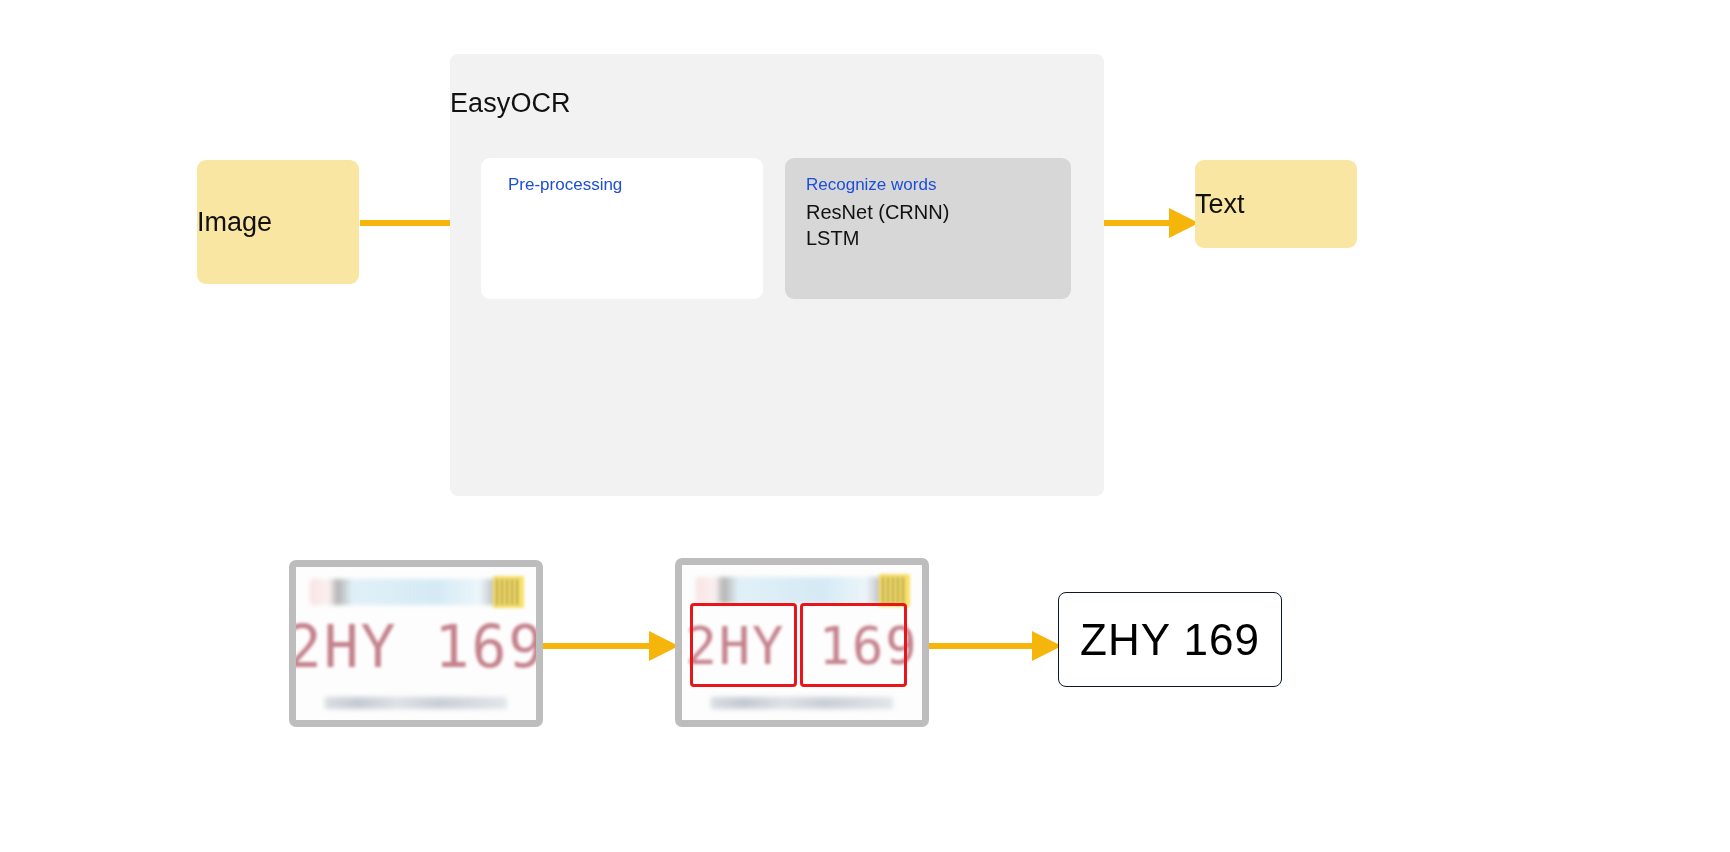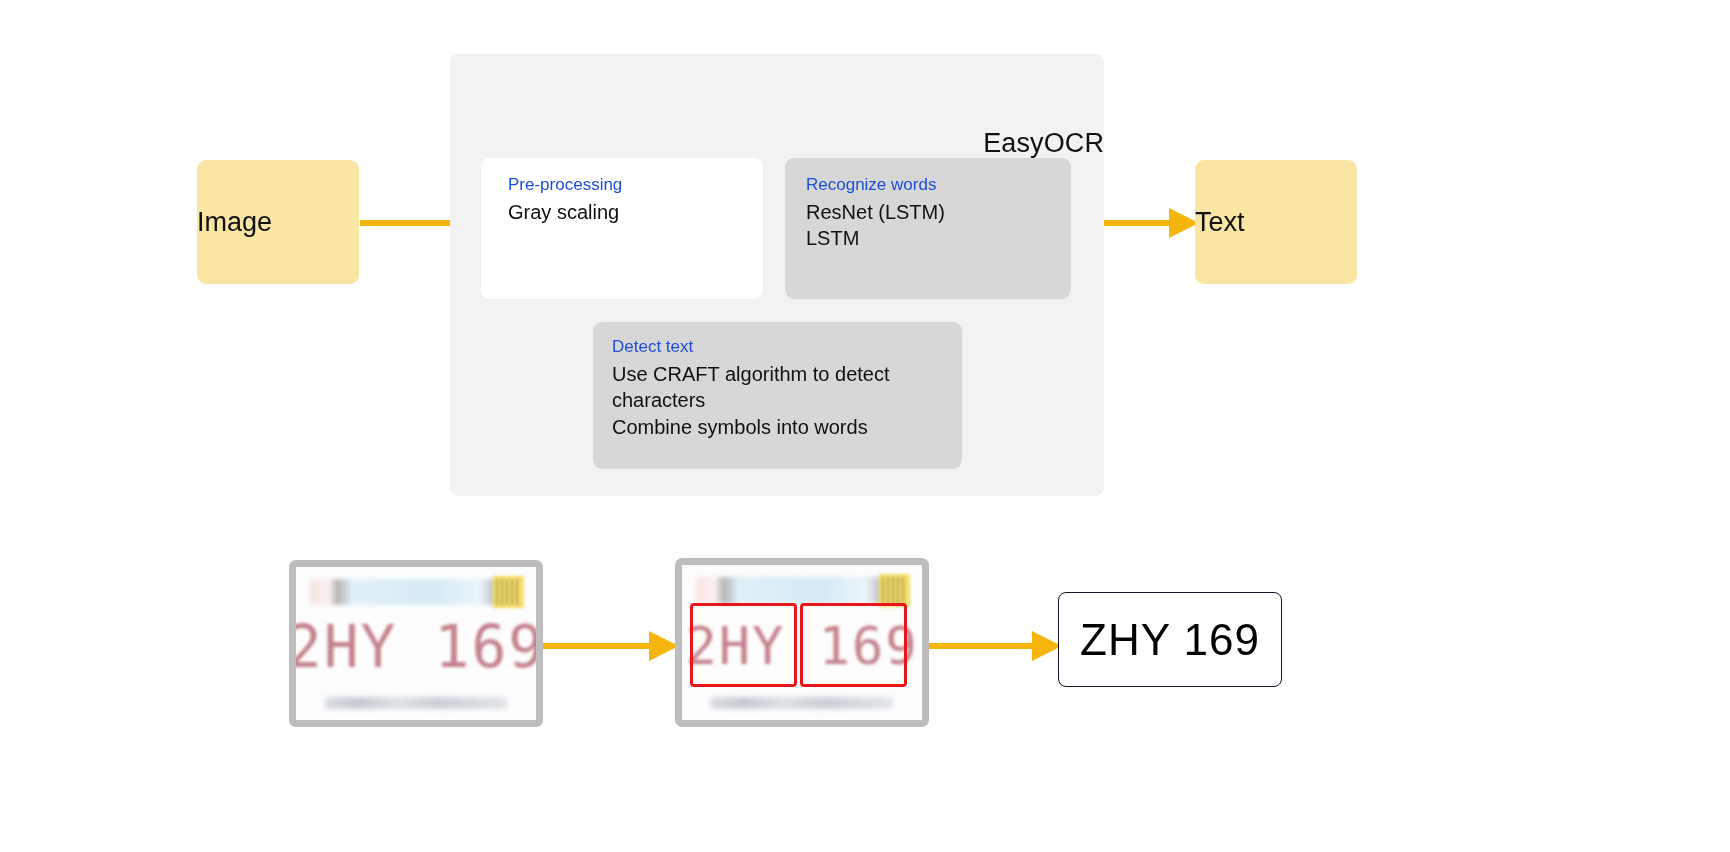--- a/index.html
+++ b/index.html
@@ -25,25 +25,24 @@
   
   .easyocr-panel {
     left: 450px; top: 54px;
     width: 654px; height: 442px;
     background: #f2f2f2;
     border-radius: 8px;
   }
   .easyocr-title {
     position: absolute;
     left: 0; right: 0; top: 34px;
-    text-align: right;
+    text-align: left;
     font-size: 27px;
     color: #111111;
     letter-spacing: 0.1px;
-    margin-top: 40px;
   }
 
   
   .card { position: absolute; box-sizing: border-box; border-radius: 9px; }
   .card-white { background: #ffffff; }
   .card-gray  { background: #d7d7d7; }
 
   .card-title {
     font-size: 17px;
     font-weight: normal;
@@ -80,21 +79,21 @@
     position: absolute;
     background: #f8e6a2;
     border-radius: 9px;
     display: flex;
     align-items: center;
     justify-content: flex-start;
     font-size: 27px;
     color: #111111;
   }
   .term-image { left: 197px; top: 160px; width: 162px; height: 124px; }
-  .term-text  { left: 1195px; top: 160px; width: 162px; height: 124px; }
+  .term-text  { left: 1195px; top: 160px; width: 162px; height: 88px; }
 
   
   .connectors {
     position: absolute;
     left: 0; top: 0;
     width: 1730px; height: 852px;
     pointer-events: none;
   }
 
   
@@ -239,35 +238,28 @@
   <div class="term-box term-image">
     <span>Image</span>
   </div>
 
   <div class="abs easyocr-panel">
     <div class="easyocr-title">EasyOCR</div>
   </div>
 
   <div class="card card-white card-preprocessing">
     <div class="card-title">Pre-processing</div>
-    <div class="card-line">Gray scaling</div>
   </div>
 
   <div class="card card-gray card-recognize">
     <div class="card-title">Recognize words</div>
-    <div class="card-line">ResNet (LSTM)</div>
+    <div class="card-line">ResNet (CRNN)</div>
     <div class="card-line">LSTM</div>
   </div>
 
-  <div class="card card-gray card-detect">
-    <div class="card-title">Detect text</div>
-    <div class="card-line">Use CRAFT algorithm to detect</div>
-    <div class="card-line">characters</div>
-    <div class="card-line">Combine symbols into words</div>
-  </div>
 
   <div class="term-box term-text">
     <span>Text</span>
   </div>
 
   <div class="plate-frame plate-a">
     <div class="plate-inner">
       <div class="plate-topband"></div>
       <div class="plate-sticker"></div>
       <div class="plate-sticker-num"></div>

